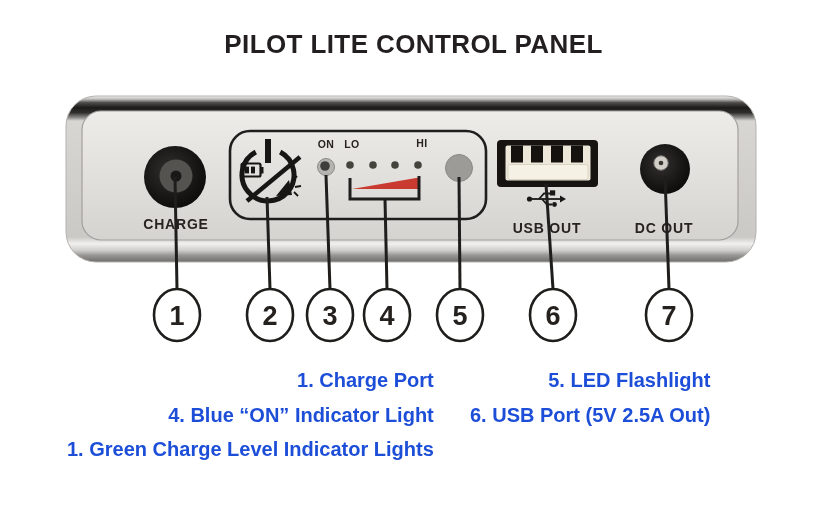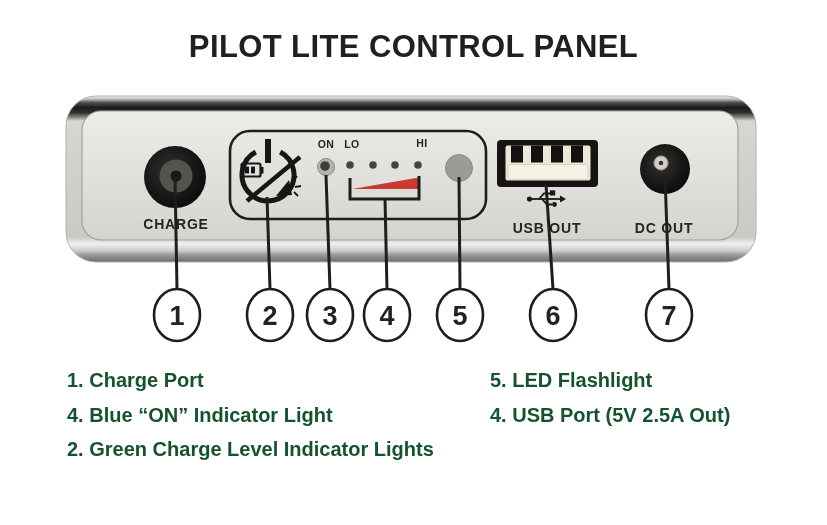--- a/index.html
+++ b/index.html
@@ -2,29 +2,30 @@
 <html><head>
 <meta charset="utf-8">
 <style>
   html,body{margin:0;padding:0;background:#ffffff;}
   .stage{
     position:relative;width:827px;height:525px;background:#ffffff;
     font-family:"Liberation Sans",sans-serif;overflow:hidden;
   }
   .title{
     position:absolute;top:29px;left:0;width:100%;text-align:center;
-    font-size:31px;font-weight:800;letter-spacing:.4px;color:#231f20;
+    font-size:26px;font-weight:800;letter-spacing:.4px;color:#231f20;
   }
   .legend-col{
-    position:absolute;font-size:20px;font-weight:700;color:#14532d;
+    position:absolute;font-size:20px;font-weight:700;color:#1d4ed8;
     white-space:nowrap;
+    text-align:right;
   }
   .legend-col .legend-item{line-height:34.6px;}
   .legend-left{left:67px;top:363px;}
-  .legend-right{left:490px;top:363px;}
+  .legend-right{left:470px;top:363px;}
   .diagram-svg{position:absolute;left:0;top:0;}
   .svg-label{
     font-family:"Liberation Sans",sans-serif;font-weight:700;fill:#262321;
     letter-spacing:.8px;
   }
   .port-label{font-size:14px;}
   .tiny-label{font-size:10.5px;letter-spacing:.5px;}
   .callout-num{
     font-family:"Liberation Sans",sans-serif;font-weight:800;font-size:27px;
     fill:#25211f;
@@ -181,20 +182,20 @@
       <g>
         <ellipse cx="669" cy="315" rx="23" ry="26" fill="#ffffff" stroke="#1f1e1c" stroke-width="2.6"></ellipse>
         <text class="callout-num" x="669" y="325" text-anchor="middle">7</text>
       </g>
     </g>
   </svg>
 
   <div class="legend-col legend-left">
     <div class="legend-item">1. Charge Port</div>
     <div class="legend-item">4. Blue “ON” Indicator Light</div>
-    <div class="legend-item">2. Green Charge Level Indicator Lights</div>
+    <div class="legend-item">1. Green Charge Level Indicator Lights</div>
   </div>
   <div class="legend-col legend-right">
     <div class="legend-item">5. LED Flashlight</div>
-    <div class="legend-item">4. USB Port (5V 2.5A Out)</div>
+    <div class="legend-item">6. USB Port (5V 2.5A Out)</div>
   </div>
 
 </div>
 
 </body></html>

